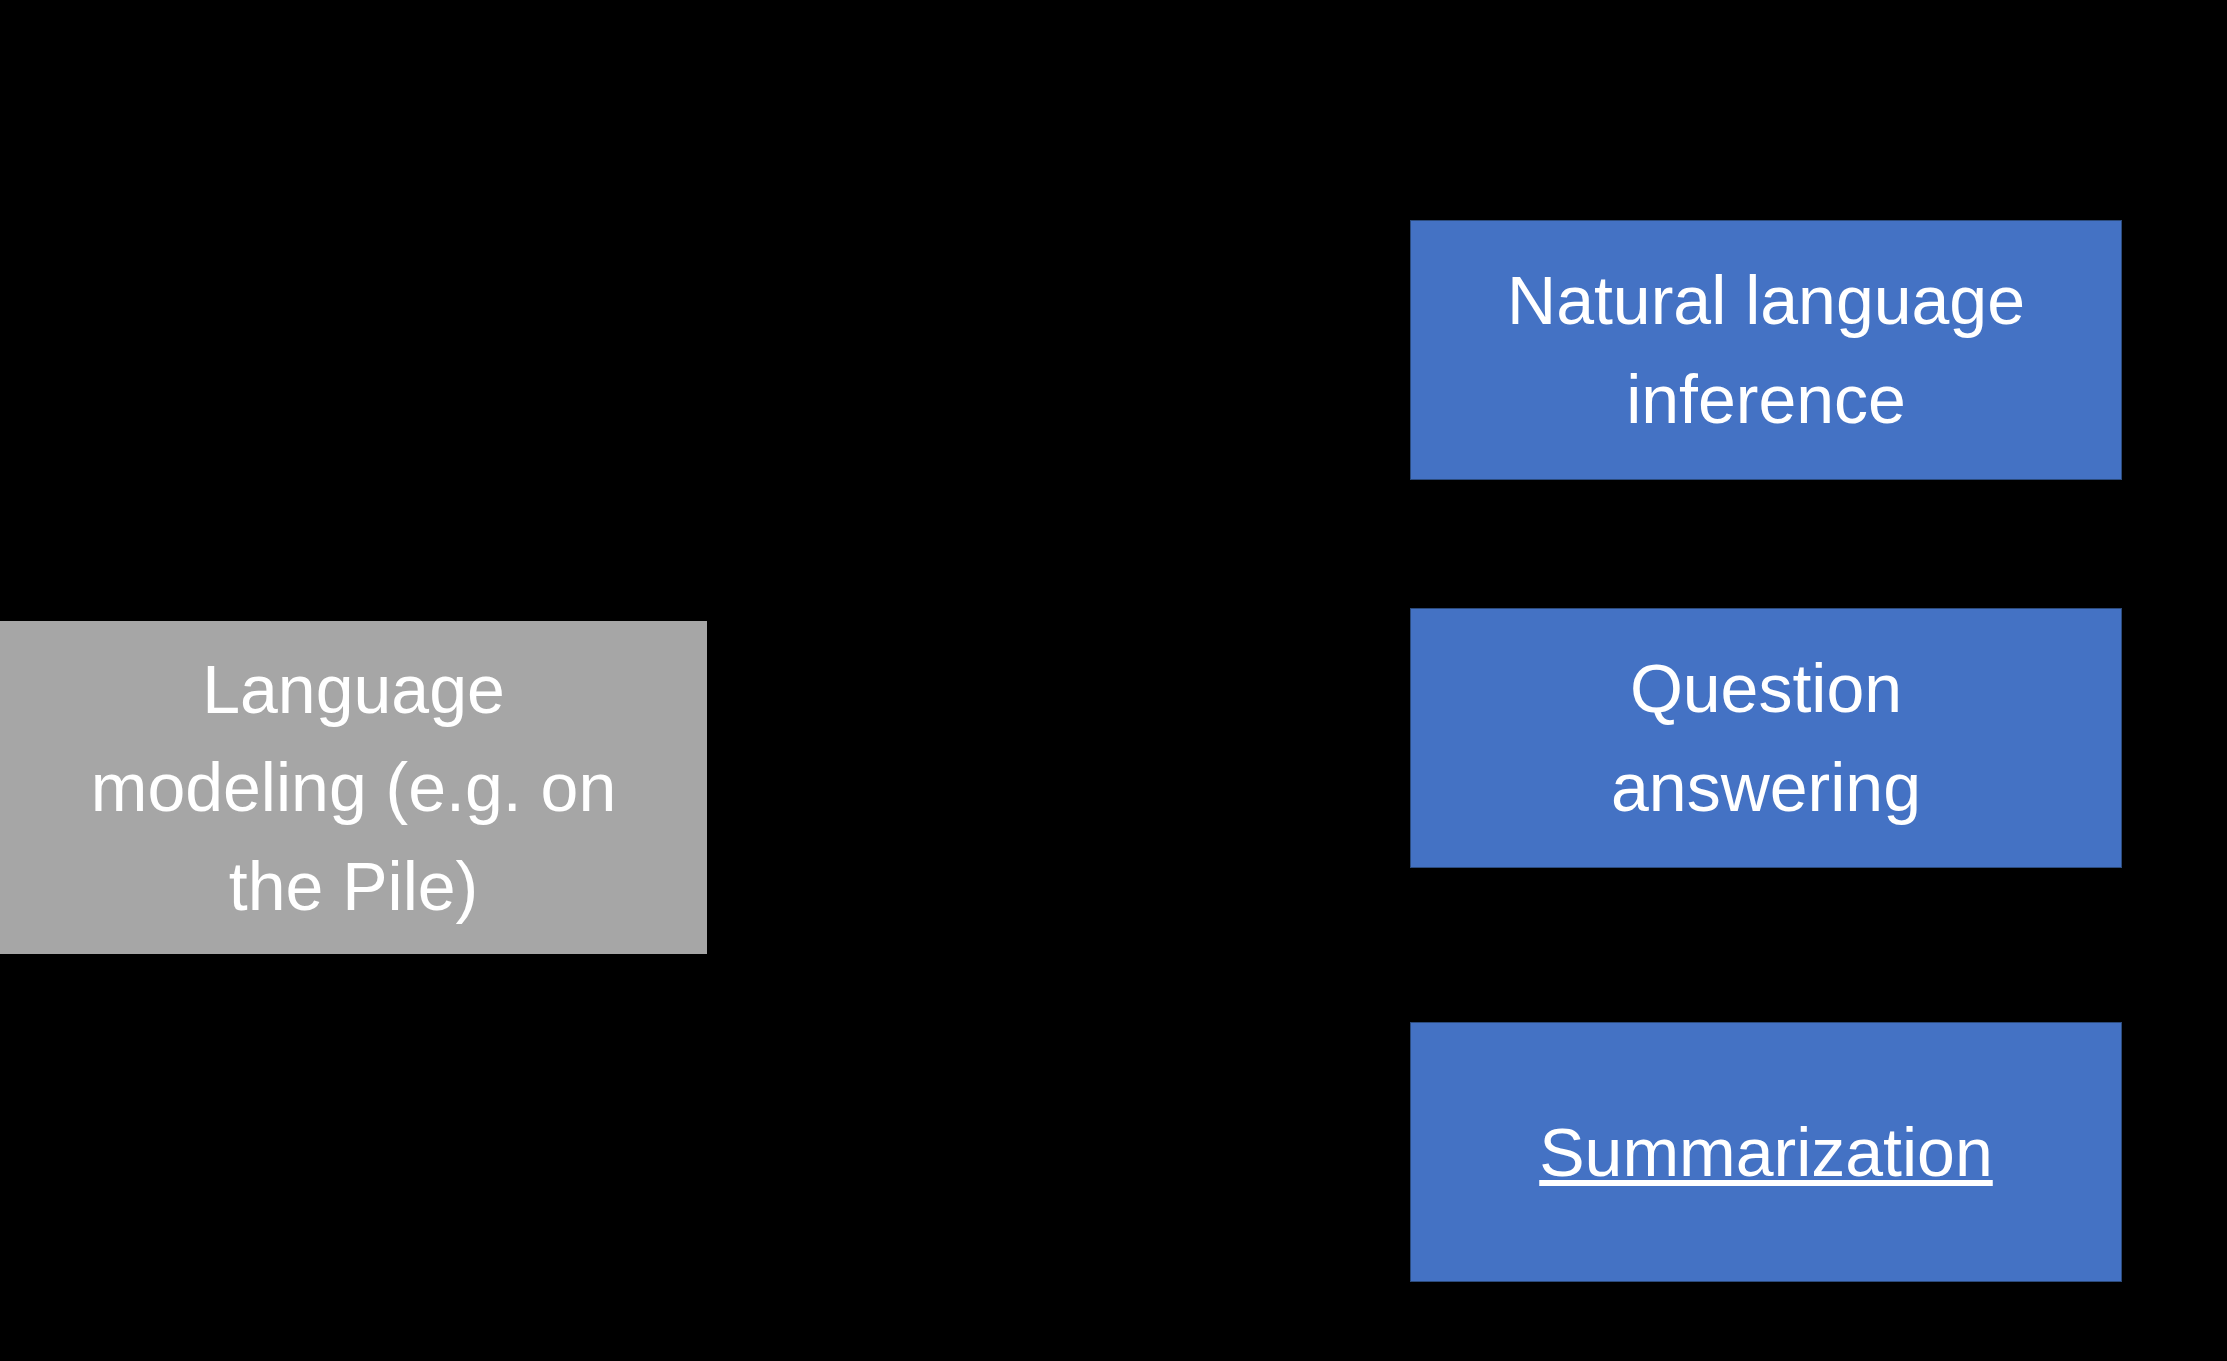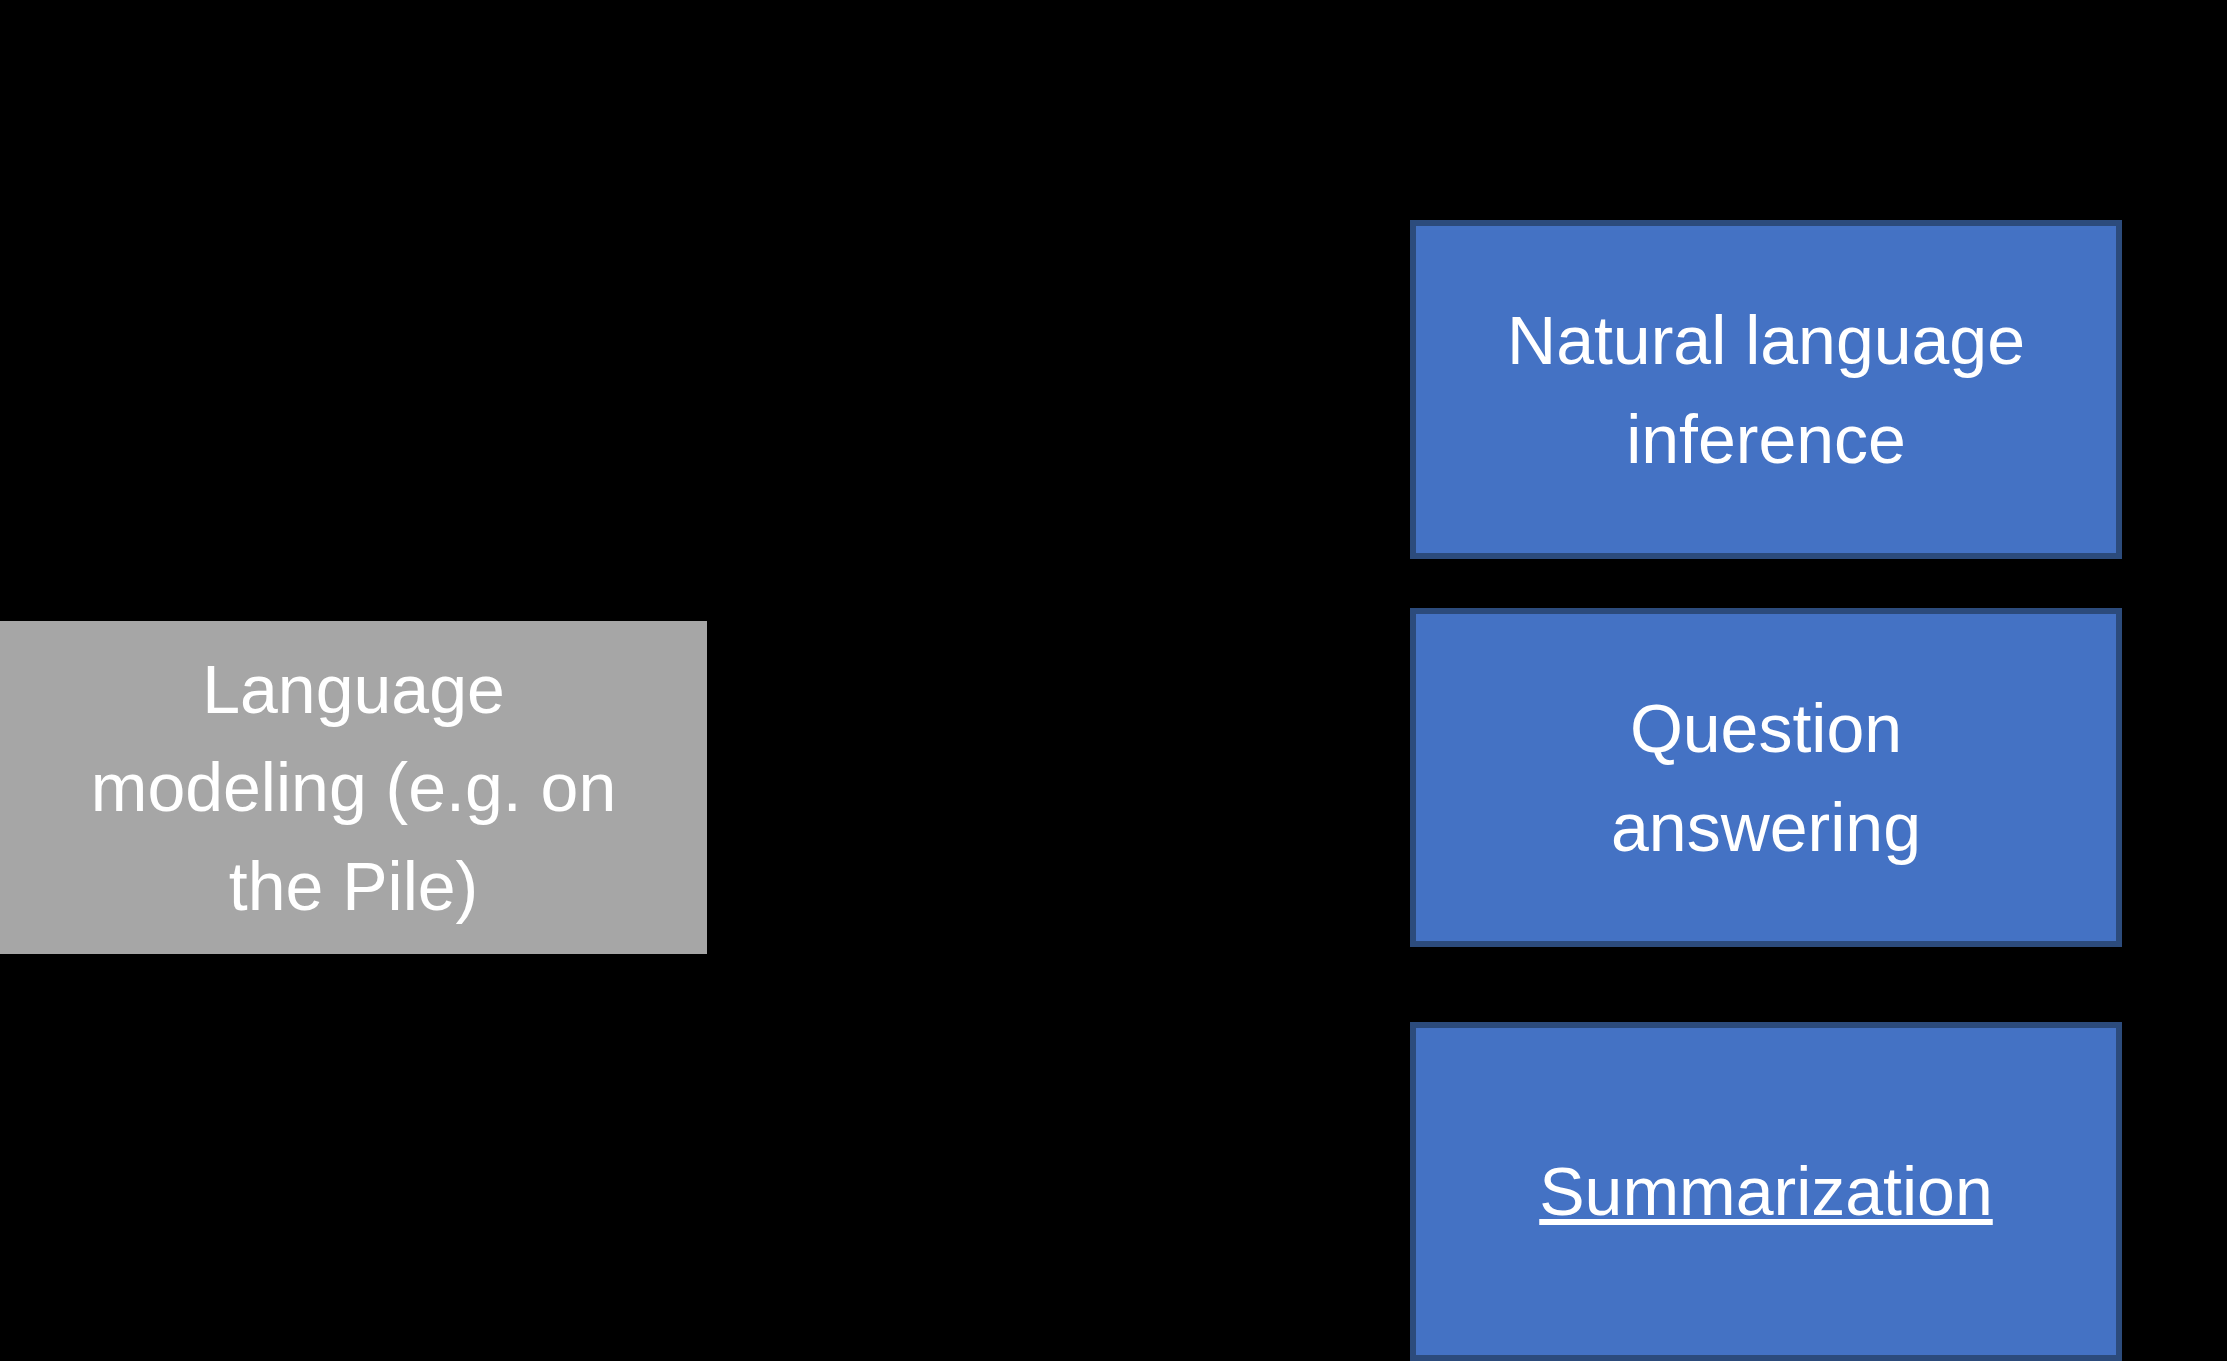--- a/index.html
+++ b/index.html
@@ -34,23 +34,23 @@
     left: 0px;
     top: 621px;
     width: 707px;
     height: 333px;
     background: #A6A6A6;
     color: #FFFFFF;
   }
   .task-box {
     left: 1410px;
     width: 712px;
-    height: 339px;
+    height: 260px;
     background: #4472C4;
-    border: 6px solid #fde047;
+    border: 1px solid #fde047;
     color: #FFFFFF;
   }
   .task-box-0 { top: 220px; }
   .task-box-1 { top: 608px; }
   .task-box-2 { top: 1022px; }
 </style>
 </head>
 <body>
 
 <div class="canvas" style="background-color: rgb(0, 0, 0);">

